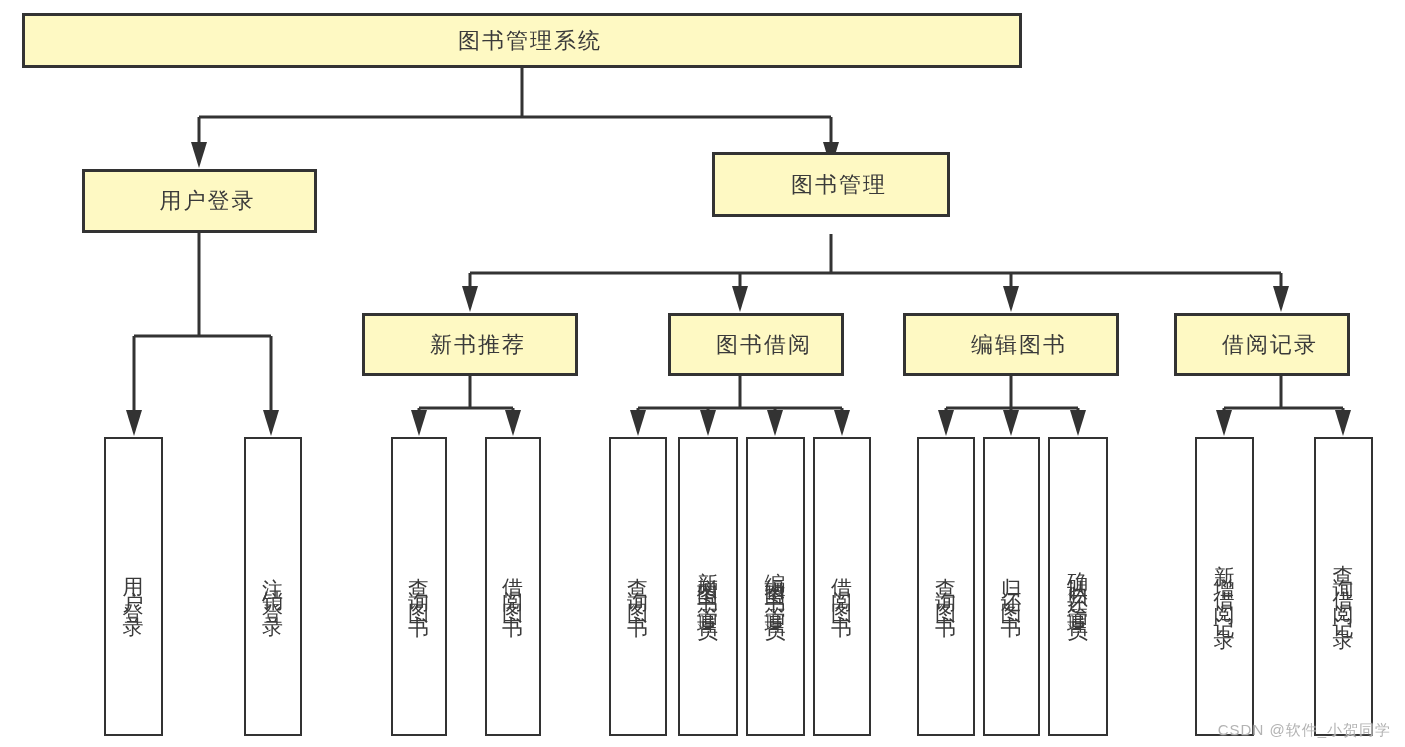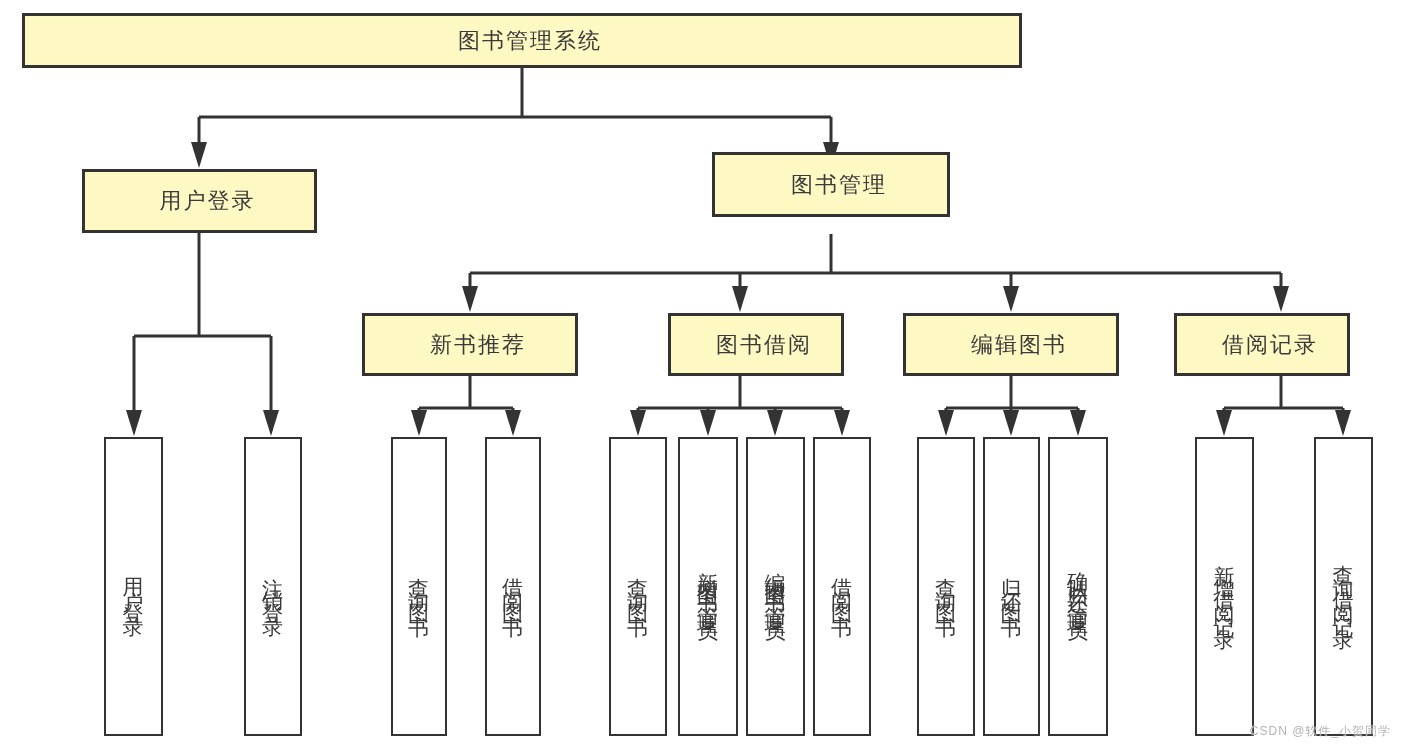--- a/index.html
+++ b/index.html
@@ -37,21 +37,21 @@
     color:#3a3a3a;
     font-size:21px;
     letter-spacing:13px;
     line-height:1;
   }
   .leaf.long span { letter-spacing:7px; font-size:21px; }
 
   .watermark {
     position:absolute;
     right:14px; bottom:7px;
-    font-size:12px;
+    font-size:15px;
     color:#b3b3b3;
     letter-spacing:1px;
     text-shadow:0 0 2px #ffffff;
     white-space:nowrap;
   }
 </style>
 </head>
 <body>
 
 <div id="stage">

